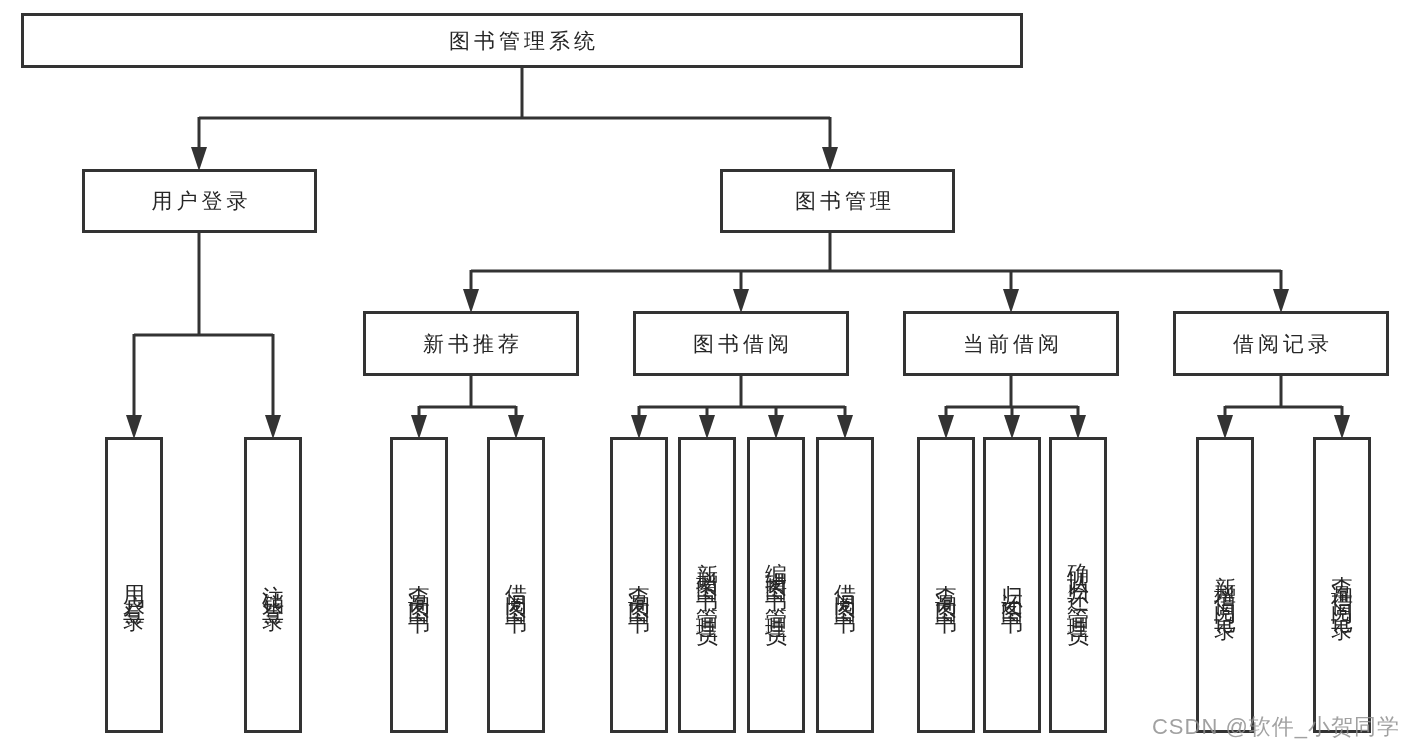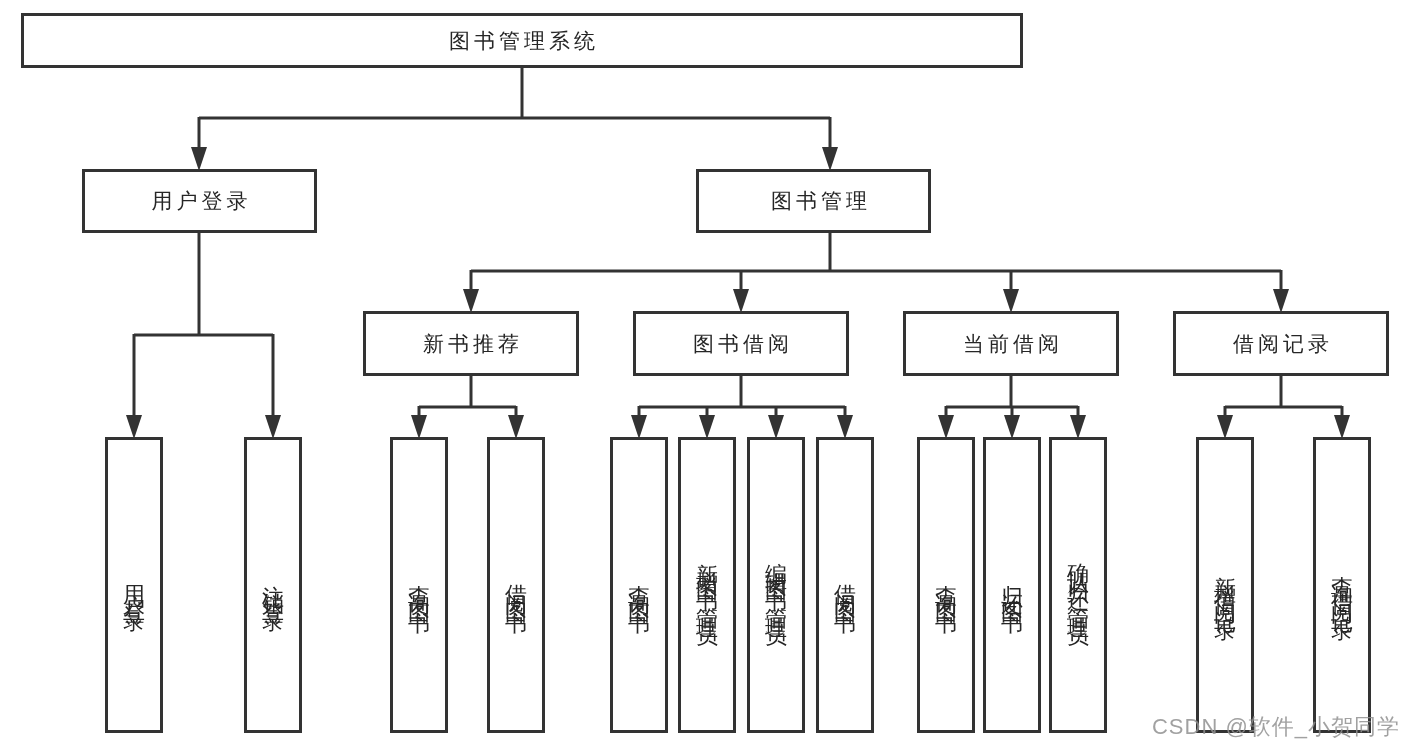--- a/index.html
+++ b/index.html
@@ -55,21 +55,21 @@
     font-size: 22px;
     letter-spacing: 1px;
     color: rgba(145, 145, 145, 0.85);
     white-space: nowrap;
     z-index: 5;
     text-align: center;
   }
   
   .root-box { left: 21px;  top: 13px;  width: 1002px; height: 55px; text-align: right; }
   .n-user-login { left: 82px;  top: 169px; width: 235px; height: 64px; }
-  .n-book-mgmt  { left: 696px; top: 169px; width: 235px; height: 64px; padding-left: 11px; }
+  .n-book-mgmt  { left: 720px; top: 169px; width: 235px; height: 64px; padding-left: 11px; }
   .n-new-rec    { left: 363px;  top: 311px; width: 216px; height: 65px; text-align: right; }
   .n-borrow     { left: 633px;  top: 311px; width: 216px; height: 65px; }
   .n-current    { left: 903px;  top: 311px; width: 216px; height: 65px; }
   .n-records    { left: 1173px; top: 311px; width: 216px; height: 65px; }
   .leaf { top: 437px; width: 58px; height: 296px; }
   .lf-1  { left: 105px; }
   .lf-2  { left: 244px; }
   .lf-3  { left: 390px; }
   .lf-4  { left: 487px; }
   .lf-5  { left: 610px; }

